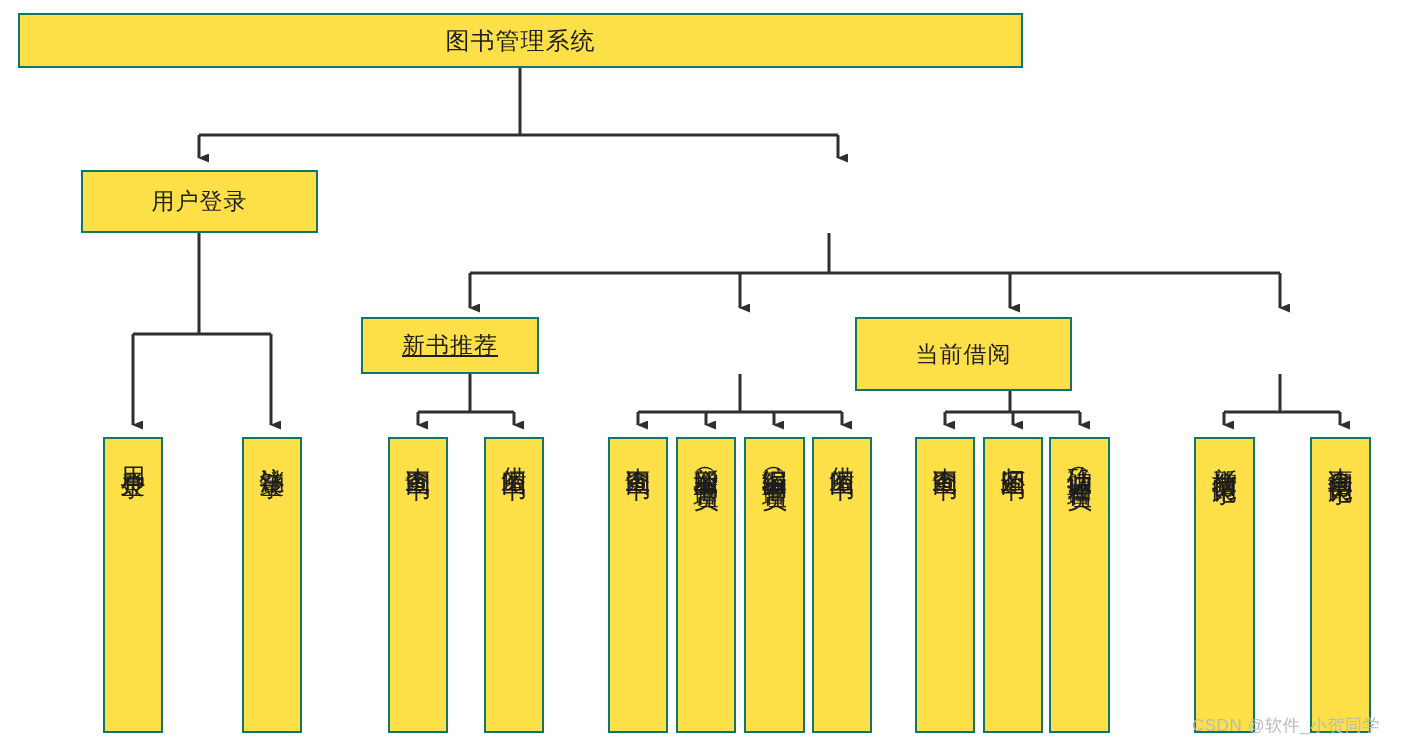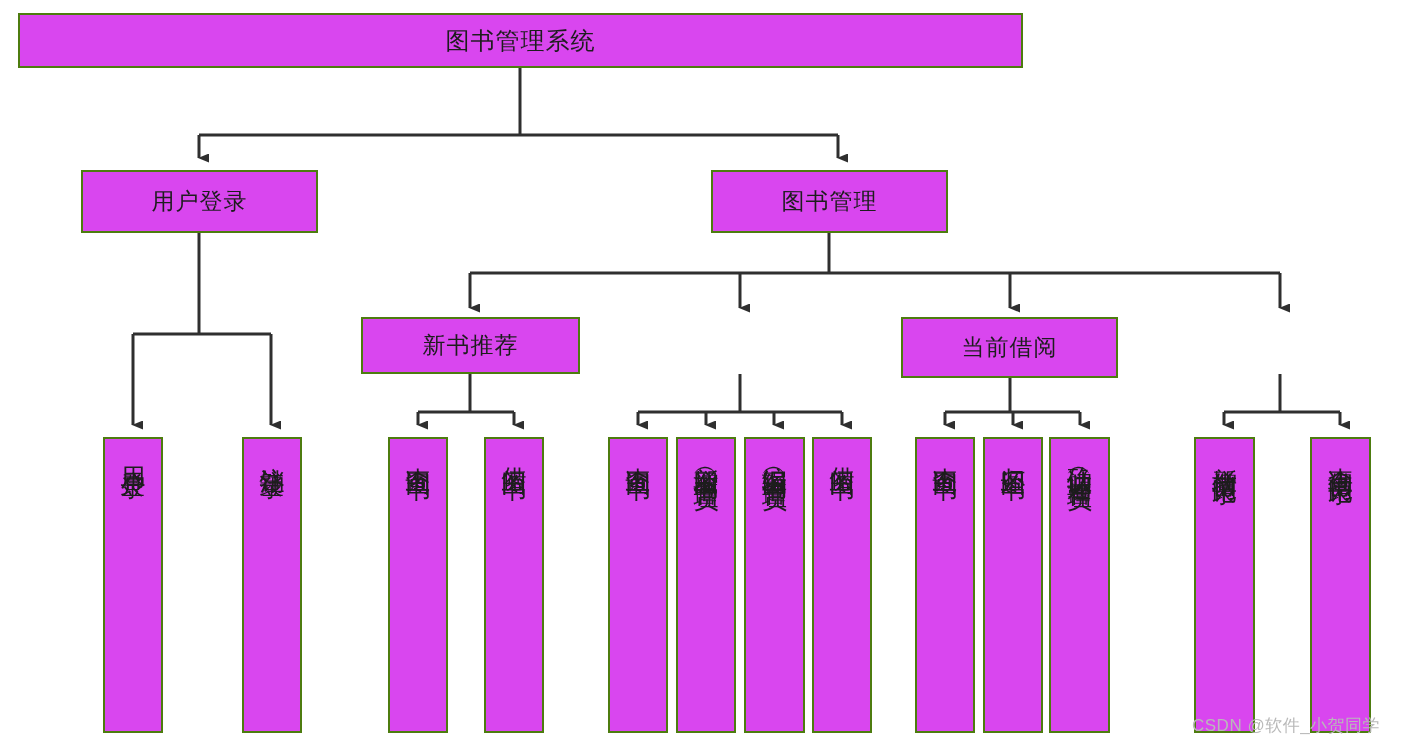--- a/index.html
+++ b/index.html
@@ -20,22 +20,22 @@
     position: absolute;
     left: 0;
     top: 0;
     width: 1405px;
     height: 747px;
     pointer-events: none;
   }
   .node {
     position: absolute;
     box-sizing: border-box;
-    border: 2px solid #4d7c0f;
-    background: #d946ef;
+    border: 2px solid #0f766e;
+    background: #fde047;
     display: flex;
     align-items: center;
     justify-content: center;
     color: #1d1d1d;
   }
   .node .lbl {
     display: block;
     text-align: center;
     line-height: 1.05;
     color: #1d1d1d;
@@ -132,30 +132,27 @@
   </svg>
 
   <div class="node horiz root" style="left:18px; top:13px; width:1005px; height:55px;">
     <span class="lbl">图书管理系统</span>
   </div>
 
   <div class="node horiz" style="left:81px; top:170px; width:237px; height:63px;">
     <span class="lbl">用户登录</span>
   </div>
 
-  <div class="node horiz" style="left:711px; top:170px; width:237px; height:63px;">
-    <span class="lbl">图书管理</span>
-  </div>
-
-  <div class="node horiz" style="left:361px; top:317px; width:219px; height:57px;">
+
+  <div class="node horiz" style="left:361px; top:317px; width:178px; height:57px;text-decoration:underline;">
     <span class="lbl">新书推荐</span>
   </div>
 
 
-  <div class="node horiz" style="left:901px; top:317px; width:217px; height:61px;">
+  <div class="node horiz" style="left:855px; top:317px; width:217px; height:74px;">
     <span class="lbl">当前借阅</span>
   </div>
 
 
   <div class="node vert" style="left:103px; top:437px; width:60px; height:296px;">
     <span class="lbl">用户登录</span>
   </div>
   <div class="node vert" style="left:242px; top:437px; width:60px; height:296px;">
     <span class="lbl">注销登录</span>
   </div>

